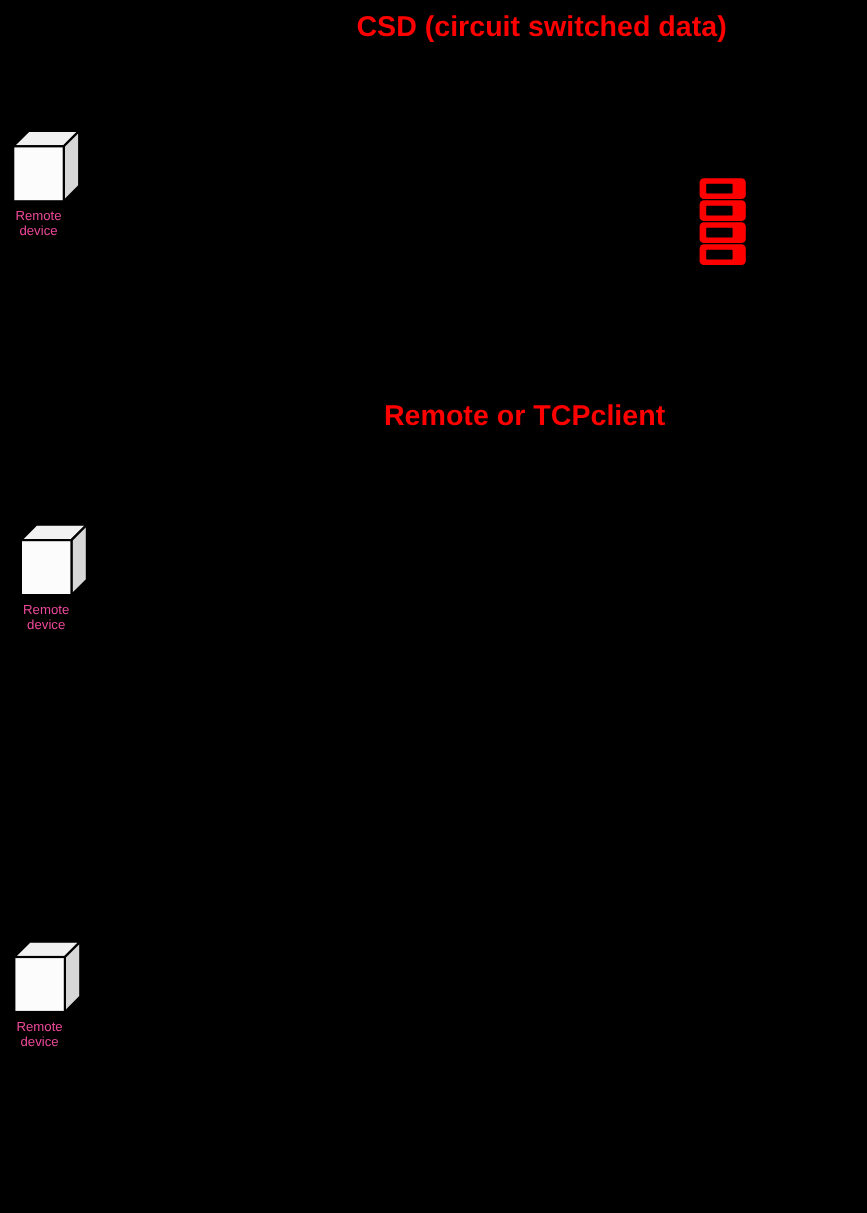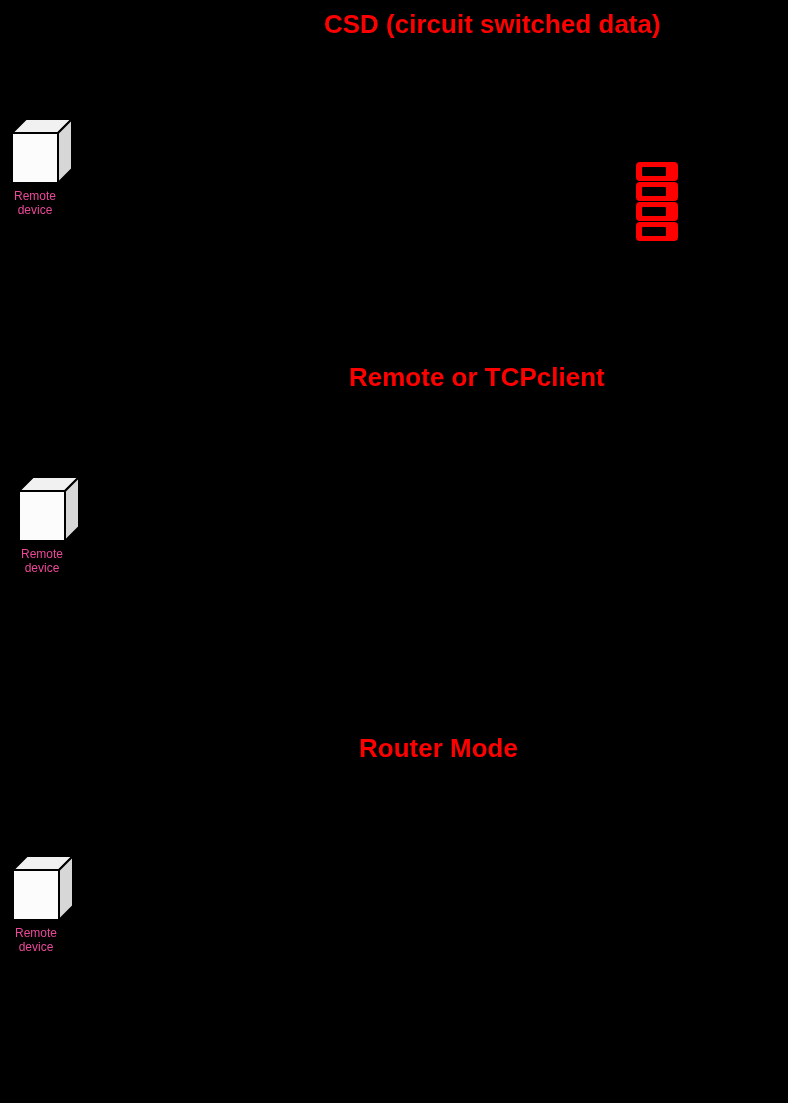--- a/index.html
+++ b/index.html
@@ -92,21 +92,20 @@
 
   <div class="cube" id="cube-2">
     <svg width="64" height="68" viewBox="0 0 64 68" aria-hidden="true">
       <polygon points="2,16 16,2 62,2 48,16" style="fill:var(--cube-top)" stroke="#000" stroke-width="2" stroke-linejoin="miter"></polygon>
       <polygon points="48,16 62,2 62,52 48,66" style="fill:var(--cube-side)" stroke="#000" stroke-width="2" stroke-linejoin="miter"></polygon>
       <rect x="2" y="16" width="46" height="50" style="fill:var(--cube-front)" stroke="#000" stroke-width="2"></rect>
     </svg>
     <div class="cube-label">Remote device</div>
   </div>
 
-  <div class="heading" id="t-router">Router Mode</div>
 
   <div class="cube" id="cube-3">
     <svg width="64" height="68" viewBox="0 0 64 68" aria-hidden="true">
       <polygon points="2,16 16,2 62,2 48,16" style="fill:var(--cube-top)" stroke="#000" stroke-width="2" stroke-linejoin="miter"></polygon>
       <polygon points="48,16 62,2 62,52 48,66" style="fill:var(--cube-side)" stroke="#000" stroke-width="2" stroke-linejoin="miter"></polygon>
       <rect x="2" y="16" width="46" height="50" style="fill:var(--cube-front)" stroke="#000" stroke-width="2"></rect>
     </svg>
     <div class="cube-label">Remote device</div>
   </div>
 

